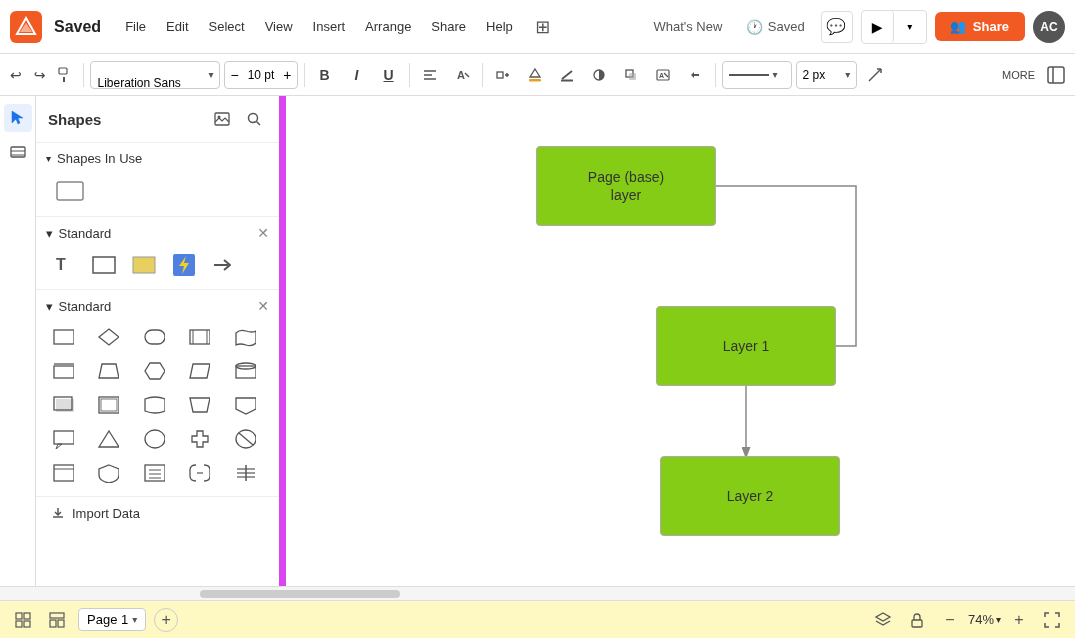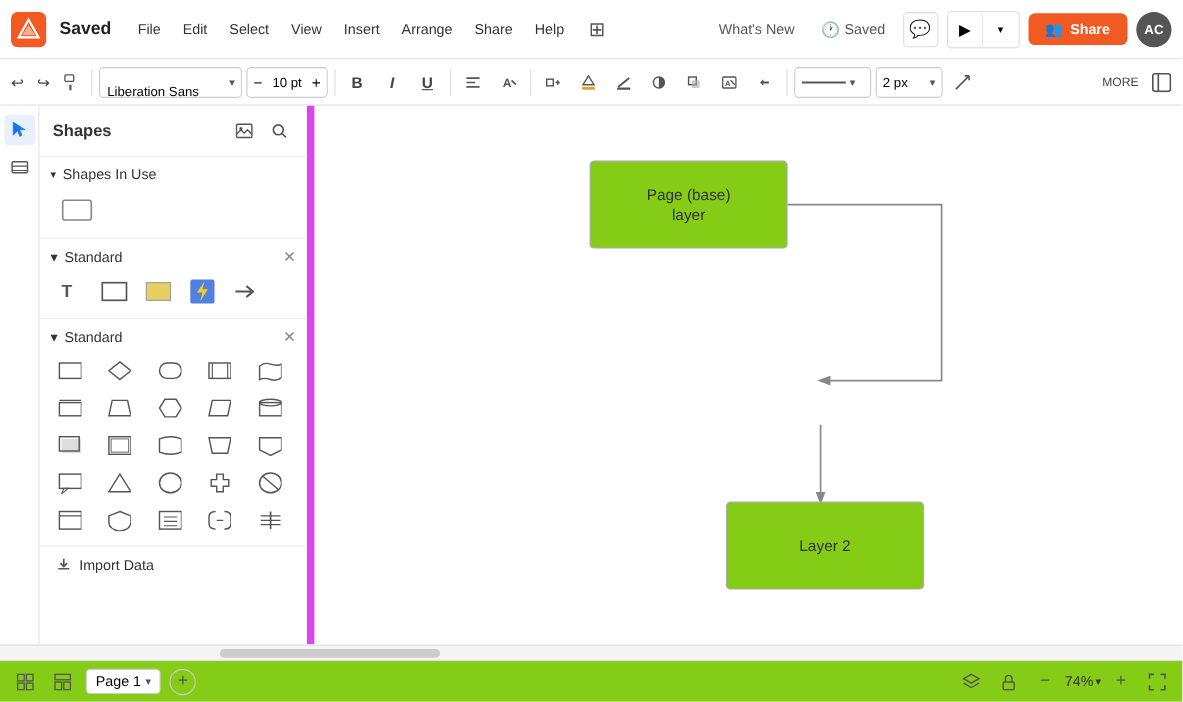--- a/index.html
+++ b/index.html
@@ -85,21 +85,21 @@
     #shape-layer2 { left: 374px; top: 360px; width: 180px; height: 80px; }
 
     
     #canvas-svg { position: absolute; top: 0; left: 0; width: 100%; height: 100%; pointer-events: none; }
 
     
     #scrollbar { height: 14px; background: #f5f5f5; border-top: 1px solid #ddd; }
     #scrollbar-thumb { height: 8px; margin: 3px 200px; border-radius: 4px; background: #ccc; width: 200px; }
 
     
-    #bottombar { height: 38px; background: #84cc16; border-top: 1px solid #ddd; display: flex; align-items: center; padding: 0 10px; gap: 8px; }
+    #bottombar { height: 38px; background: #fef9c3; border-top: 1px solid #ddd; display: flex; align-items: center; padding: 0 10px; gap: 8px; }
     .bb-icon { width: 26px; height: 26px; display: flex; align-items: center; justify-content: center; cursor: pointer; font-size: 14px; color: #555; border-radius: 3px; }
     #page-tab { display: flex; align-items: center; background: #fff; border: 1px solid #ccc; border-radius: 4px; padding: 3px 8px; gap: 4px; cursor: pointer; font-size: 13px; }
     .page-tab-arrow { font-size: 10px; color: #555; }
     #add-page-btn { width: 24px; height: 24px; display: flex; align-items: center; justify-content: center; border: 1px solid #ccc; border-radius: 50%; cursor: pointer; font-size: 16px; color: #555; }
     .bb-spacer { flex: 1; }
     #zoom-ctrl { display: flex; align-items: center; gap: 6px; }
     .zoom-btn { width: 24px; height: 24px; display: flex; align-items: center; justify-content: center; cursor: pointer; font-size: 16px; color: #555; border: none; background: none; }
     #zoom-level { font-size: 13px; color: #333; cursor: pointer; display: flex; align-items: center; gap: 2px; }
     #fit-btn { width: 26px; height: 26px; display: flex; align-items: center; justify-content: center; cursor: pointer; font-size: 14px; border: none; background: none; }
   </style>
@@ -558,20 +558,23 @@
         <marker id="arrowhead" markerWidth="8" markerHeight="6" refX="6" refY="3" orient="auto">
           <polygon points="0 0, 8 3, 0 6" fill="#888"></polygon>
         </marker>
       </defs>
     </svg>
 
     <div class="canvas-shape" id="shape-page-base">
       <span>Page (base)<br>layer</span>
     </div>
 
+    <div class="canvas-shape" id="shape-layer1">
+      <span>Layer 1</span>
+    </div>
 
     <div class="canvas-shape" id="shape-layer2">
       <span>Layer 2</span>
     </div>
 
   </div>
 
 </div>
 
 <div id="scrollbar">

